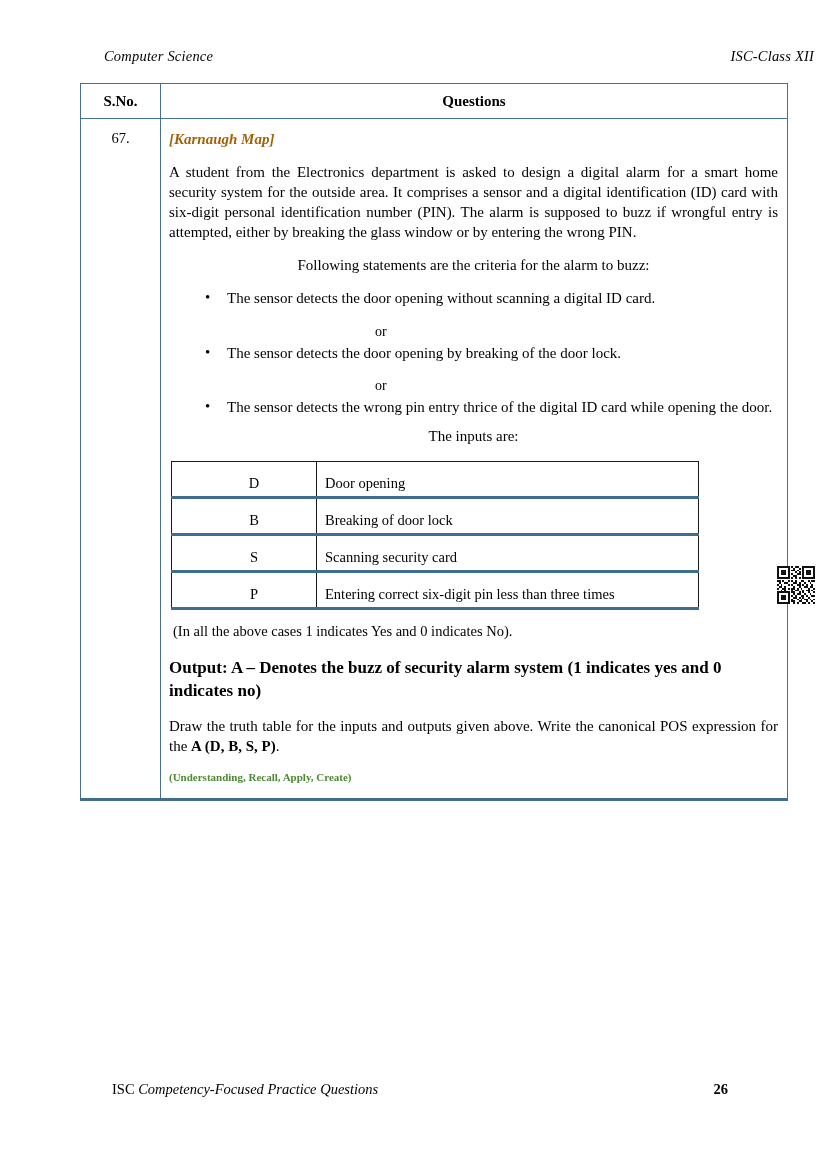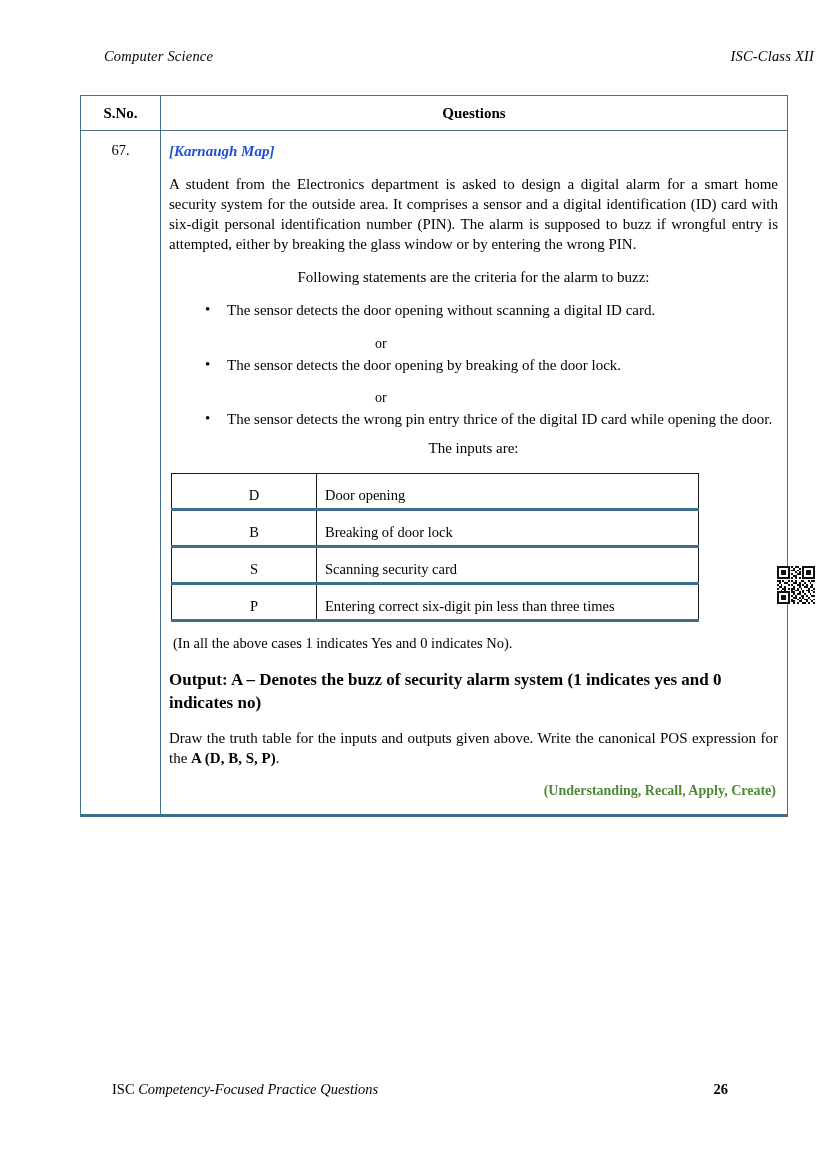--- a/index.html
+++ b/index.html
@@ -27,21 +27,21 @@
     align-items: flex-end;
     font-style: italic;
     font-size: 14.5px;
     letter-spacing: 0.2px;
     margin-left: 24px;
   }
 
   
   .qtable {
     position: absolute;
-    top: 95px;
+    top: 83px;
     left: 80px;
     width: 708px;
     border-collapse: collapse;
     table-layout: fixed;
   }
   .qtable td, .qtable th {
     border: 1.3px solid #43718f;
     vertical-align: top;
     padding: 0;
   }
@@ -63,21 +63,21 @@
     font-size: 14.5px;
   }
   .body-cell {
     padding: 10px 9px 12px 8px !important;
     font-size: 15px;
     line-height: 1.32;
   }
 
   
   .tag-karnaugh {
-    color: #1d4ed8;
+    color: #a16207;
     font-weight: bold;
     font-style: italic;
     font-size: 15px;
     margin: 1px 0 13px 0;
   }
   p.para {
     margin: 0 0 13px 0;
     text-align: justify;
     text-justify: inter-word;
     font-size: 15px;
@@ -147,24 +147,24 @@
   }
   .output-line {
     margin: 16px 0 14px 0;
     font-weight: bold;
     font-size: 17px;
     line-height: 1.35;
     text-align: left;
   }
   .skills {
     margin: 6px 0 2px 0;
-    text-align: right;
+    text-align: left;
     color: #4e8a35;
     font-weight: bold;
-    font-size: 14px;
+    font-size: 11px;
     padding-right: 2px;
   }
   .b { font-weight: bold; }
 
   
   .qr-wrap {
     position: absolute;
     left: 777px;
     top: 566px;
     width: 38px;

